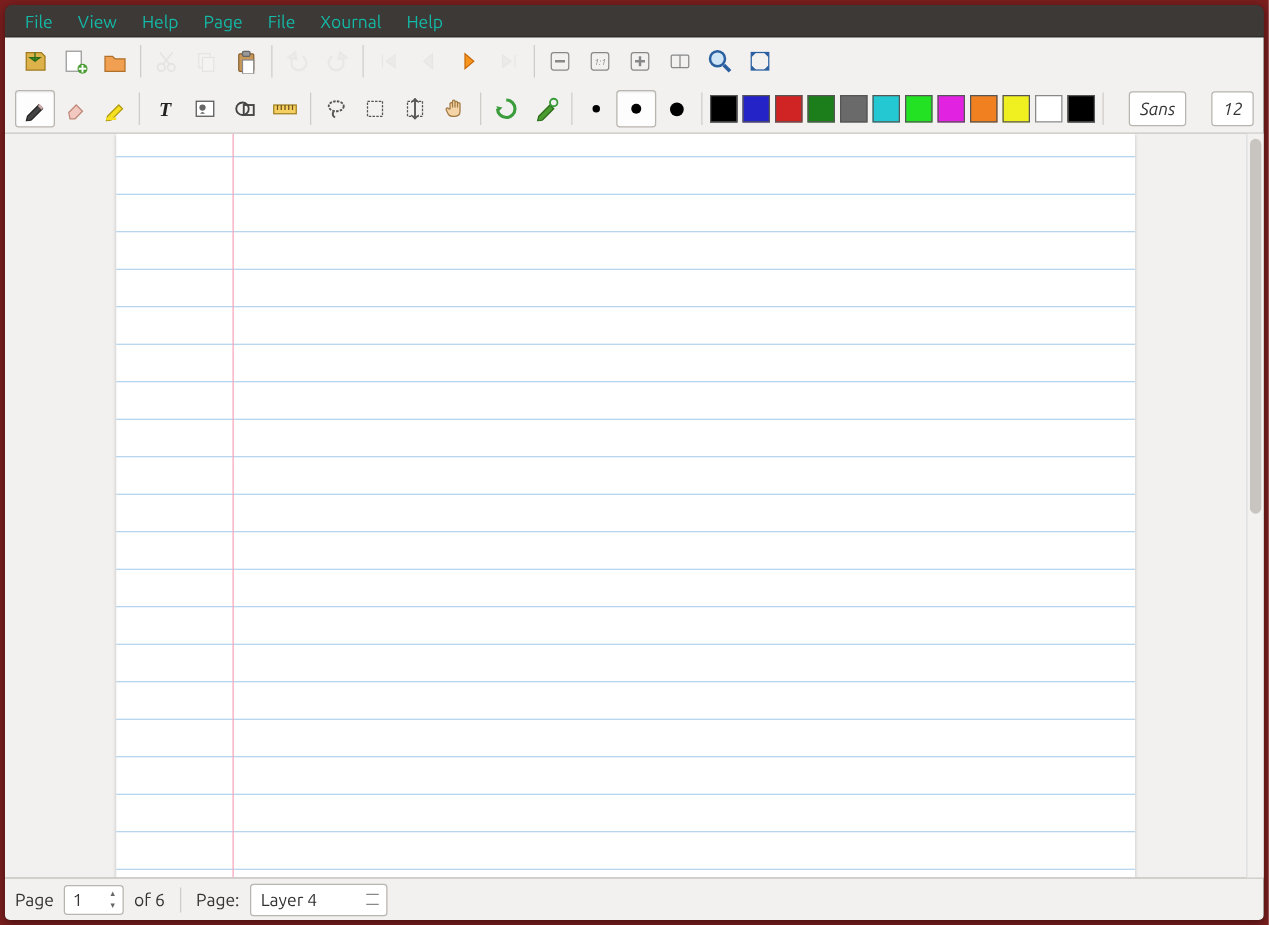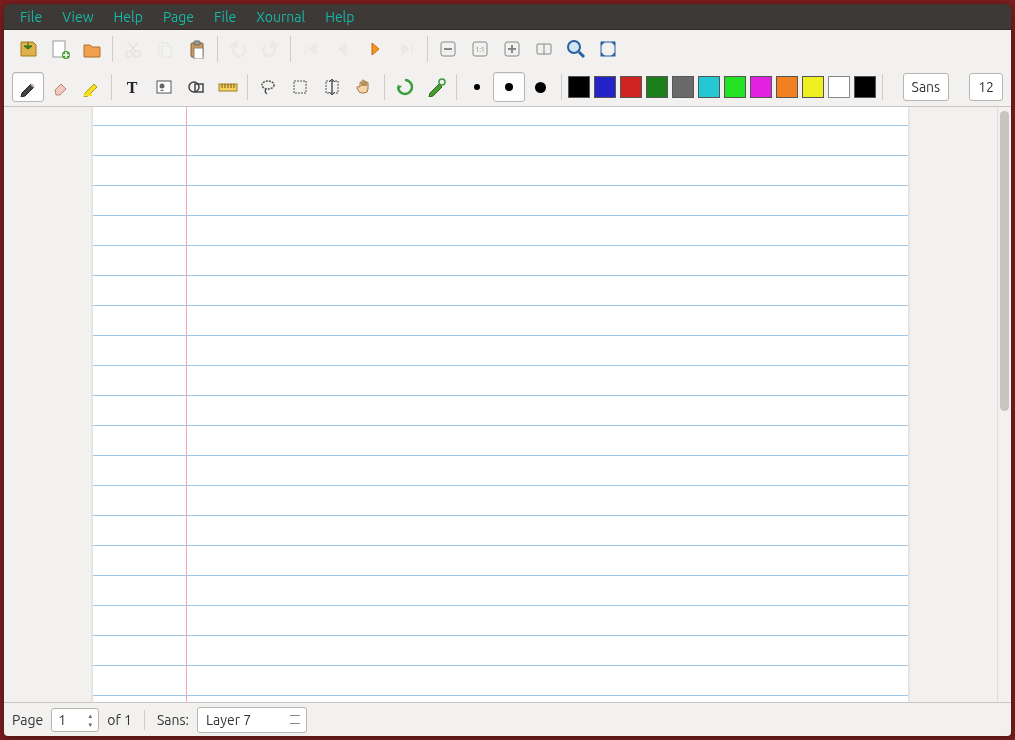--- a/index.html
+++ b/index.html
@@ -34,21 +34,21 @@
   height: 26px; display: flex; align-items: center; padding: 0 6px;
   background: #3c3936; border-bottom:1px solid #2d2a28;
 }
 .menu-item { padding: 3px 10px; color: #14b8a6; font-size: 14px; cursor:default; }
 
 .toolbar-area {
   background: #f2f1f0;
   border-bottom: 1px solid #c9c5c0;
 }
 .toolbar-row {
-  height: 38px; display: flex; align-items: center; padding: 0 8px; gap: 0;
+  height: 38px; display: flex; align-items: center; padding: 0 8px; gap: 0; font-style: italic;
 }
 .tb-btn {
   width: 32px; height: 30px;
   display: flex; align-items: center; justify-content: center;
   border-radius: 3px;
   color: #555;
 }
 .tb-btn.active {
   background: #fdfdfd; border:1px solid #b8b4af;
   box-shadow: inset 0 1px 1px rgba(0,0,0,.08);
@@ -378,20 +378,20 @@
 
   <div class="statusbar">
     <span>Page</span>
     <div class="spin-input">
       <span>1</span>
       <div class="spinners">
           <div>▴</div>
           <div>▾</div>
         </div>
     </div>
-    <span>of 1</span>
+    <span>of 6</span>
     <div class="sep" style="height:20px"></div>
-    <span>Sans:</span>
+    <span>Page:</span>
     <div class="layer-select">
-      <span>Layer 7</span>
+      <span>Layer 4</span>
     </div>
   </div>
 </div>
 
 </body></html>

